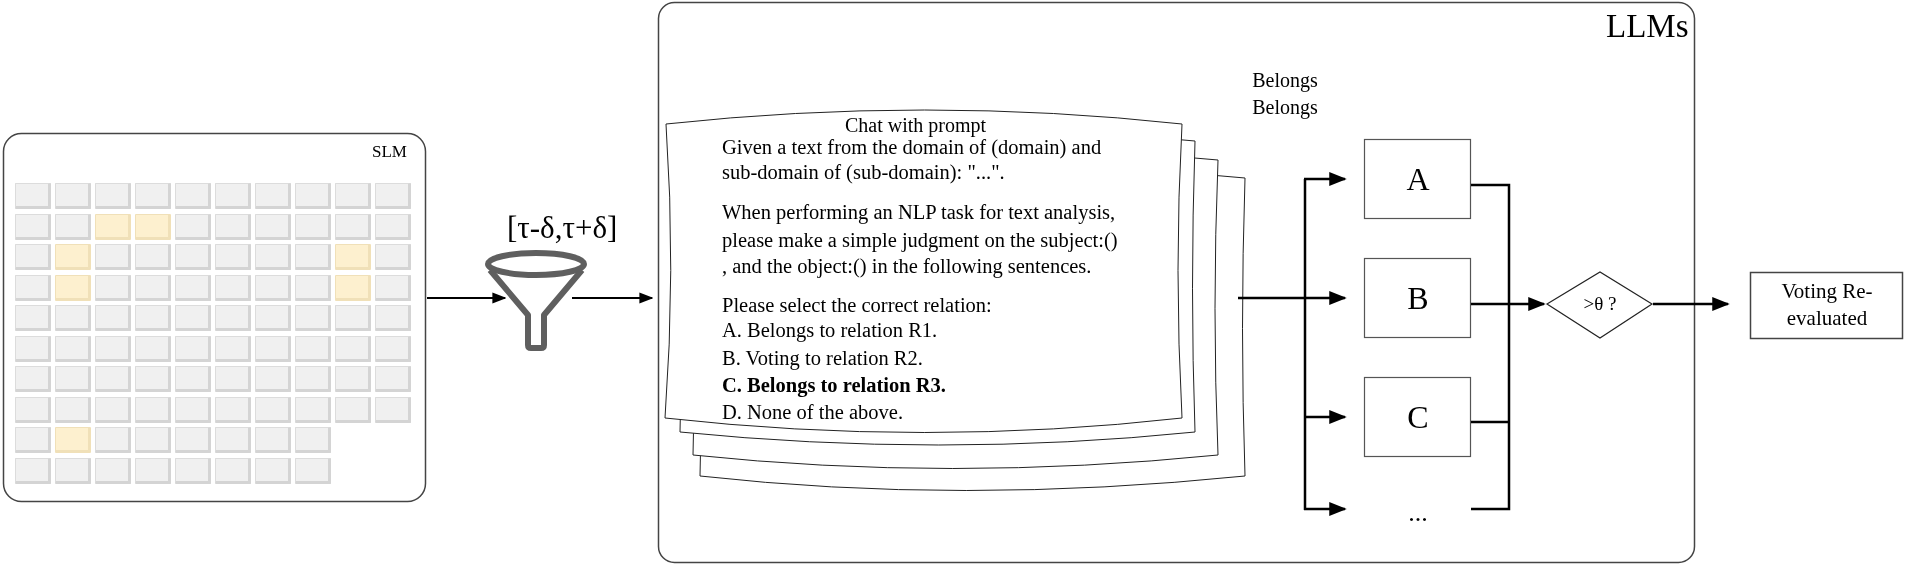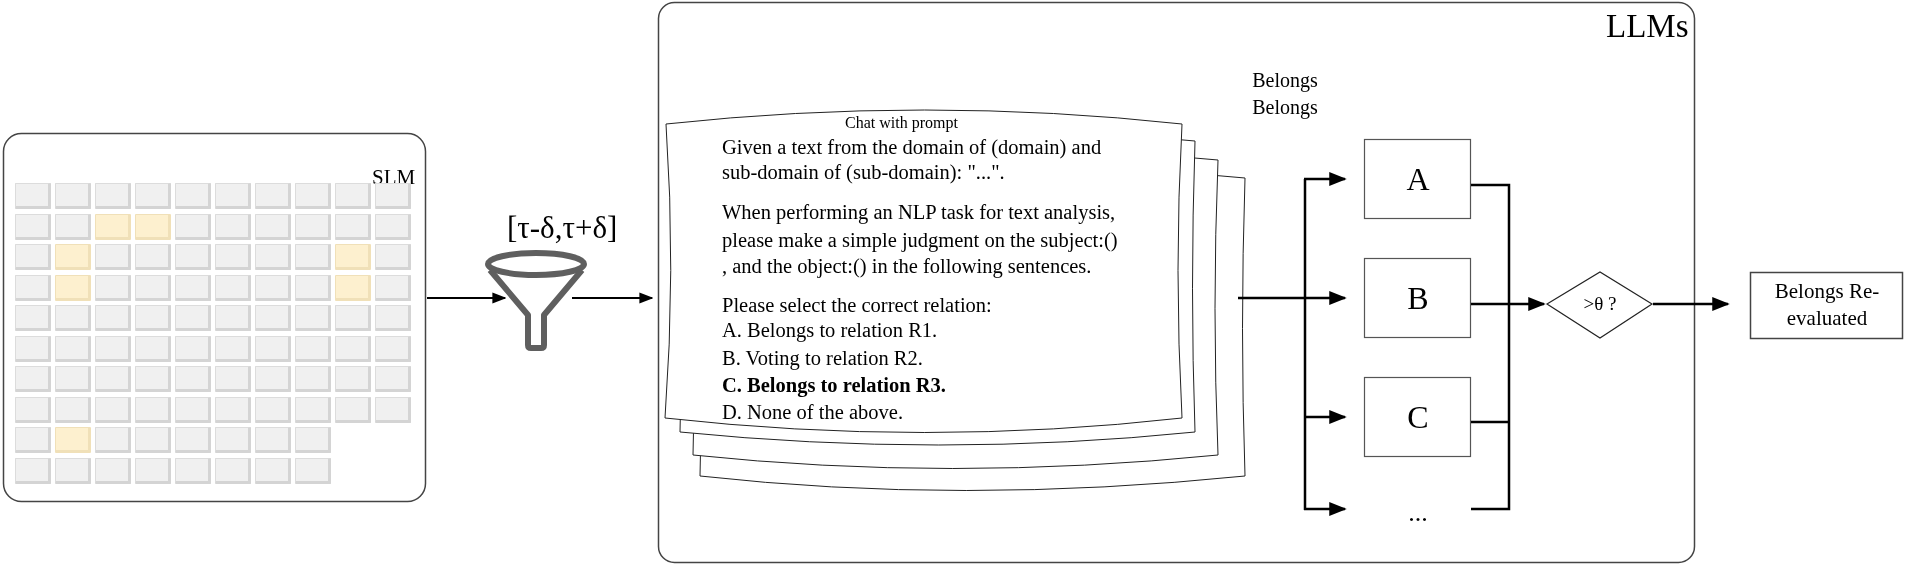--- a/index.html
+++ b/index.html
@@ -1,23 +1,23 @@
 <!DOCTYPE html>
 <html><head>
 <meta charset="utf-8">
 <style>
   html, body { margin:0; padding:0; background:#ffffff; }
   body { width:1907px; height:566px; position:relative; overflow:hidden;
          font-family:"Liberation Serif", "DejaVu Serif", serif; color:#000; }
   svg.diagram { position:absolute; left:0; top:0; }
   .txt { position:absolute; white-space:nowrap; line-height:1; color:#000; }
-  .label-slm { font-size:21px;margin-top:24px; }
+  .label-slm { font-size:17px; }
   .label-llm { font-size:33px; }
   .range { font-size:31px; }
-  .prompt-title { font-size:16px; }
+  .prompt-title { font-size:20px; }
   .prompt-line { font-size:20.5px; }
   .voting { font-size:20px; text-align:center; line-height:27px; }
   .box-letter { font-size:32px; text-align:center; }
   .ellipsis { font-size:26px; text-align:center; }
   .cond { font-size:19px; text-align:center; }
   .result { font-size:21px; text-align:center; line-height:27px; }
   .cell { position:absolute; width:36px; height:26px; box-sizing:border-box;
           border:1px solid #dcdcdc; border-right:3px solid #d4d4d4; border-bottom:3px solid #d4d4d4;
           border-radius:1px; }
 </style>
@@ -198,15 +198,15 @@
 </div>
 
 <div class="txt box-letter" style="left:1365px; top:163px; width:106px;">A</div>
 <div class="txt box-letter" style="left:1365px; top:282px; width:106px;">B</div>
 <div class="txt box-letter" style="left:1365px; top:401px; width:106px;">C</div>
 <div class="txt ellipsis" style="left:1365px; top:500px; width:106px;">...</div>
 
 <div class="txt cond" style="left:1560px; top:294px; width:80px;">&gt;θ ?</div>
 
 <div class="txt result" style="left:1751px; top:278px; width:152px;">
-  <div>Belongs Re-</div>
+  <div>Voting Re-</div>
   <div>evaluated</div>
 </div>
 
 </body></html>

